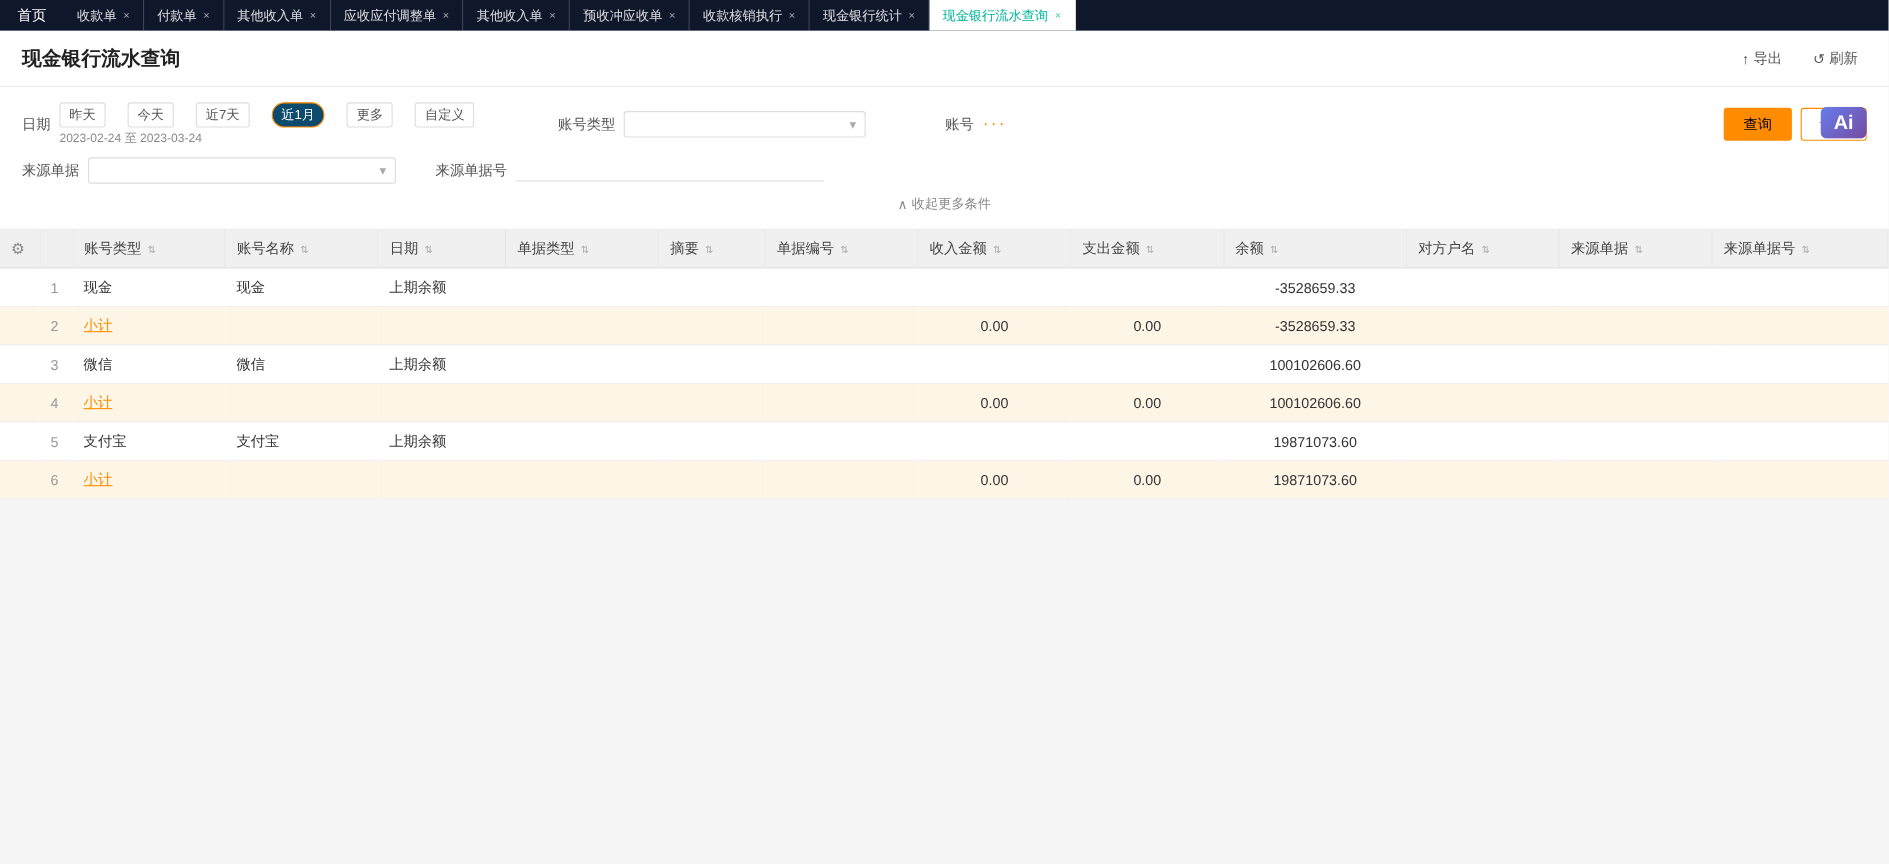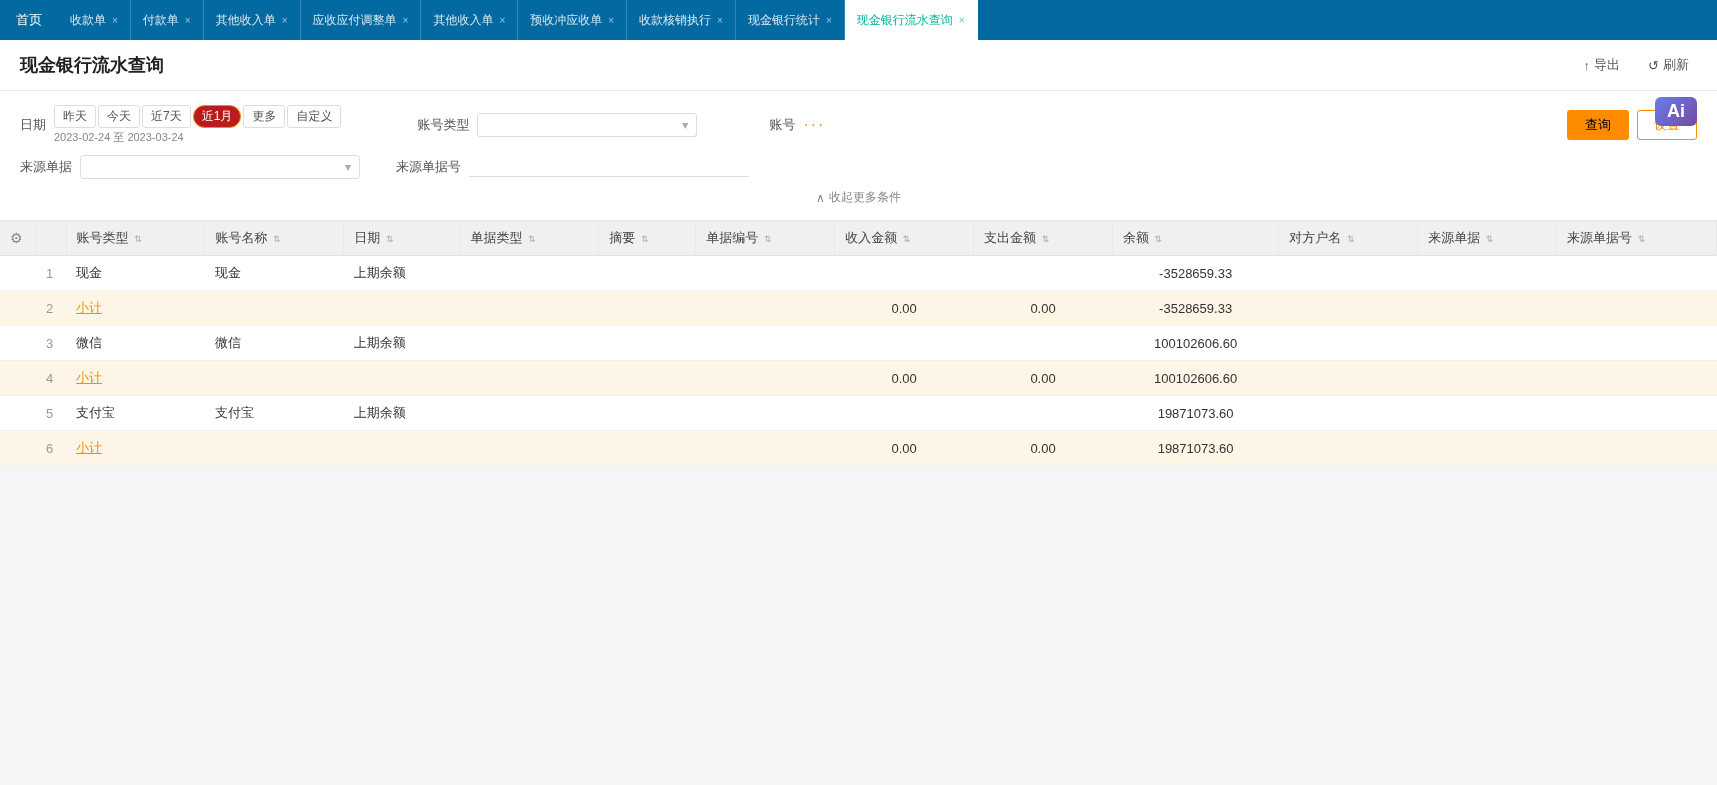--- a/index.html
+++ b/index.html
@@ -1,23 +1,23 @@
 <!DOCTYPE html>
 <html><head>
   <meta charset="utf-8">
   <style>
     * { box-sizing: border-box; margin: 0; padding: 0; }
     body { font-family: "Microsoft YaHei", "PingFang SC", sans-serif; font-size: 13px; background: #f5f5f5; color: #333; }
 
     
     .top-nav {
-      background: #0369a1;
-      display: flex;
-      align-items: center;
-      height: 40px;
+      background: #0f172a;
+      display: flex;
+      align-items: center;
+      height: 28px;
       padding: 0 0;
       overflow: hidden;
     }
     .nav-home {
       padding: 0 16px;
       height: 100%;
       display: flex;
       align-items: center;
       color: #fff;
       font-size: 13px;
@@ -97,34 +97,34 @@
       align-items: center;
       gap: 8px;
     }
     .filter-label {
       color: #555;
       white-space: nowrap;
       font-size: 13px;
     }
     .date-btns {
       display: flex;
-      gap: 2px;
+      gap: 20px;
       align-items: center;
     }
     .date-btn {
       padding: 2px 8px;
       border: 1px solid #ddd;
       border-radius: 3px;
       cursor: pointer;
       font-size: 12px;
       background: #fff;
       color: #555;
     }
     .date-btn.active {
-      background: #b91c1c;
+      background: #0c4a6e;
       border-color: #ff8c00;
       color: #fff;
       border-radius: 12px;
     }
     .date-range {
       font-size: 11px;
       color: #888;
       margin-top: 2px;
     }
     .filter-select {

